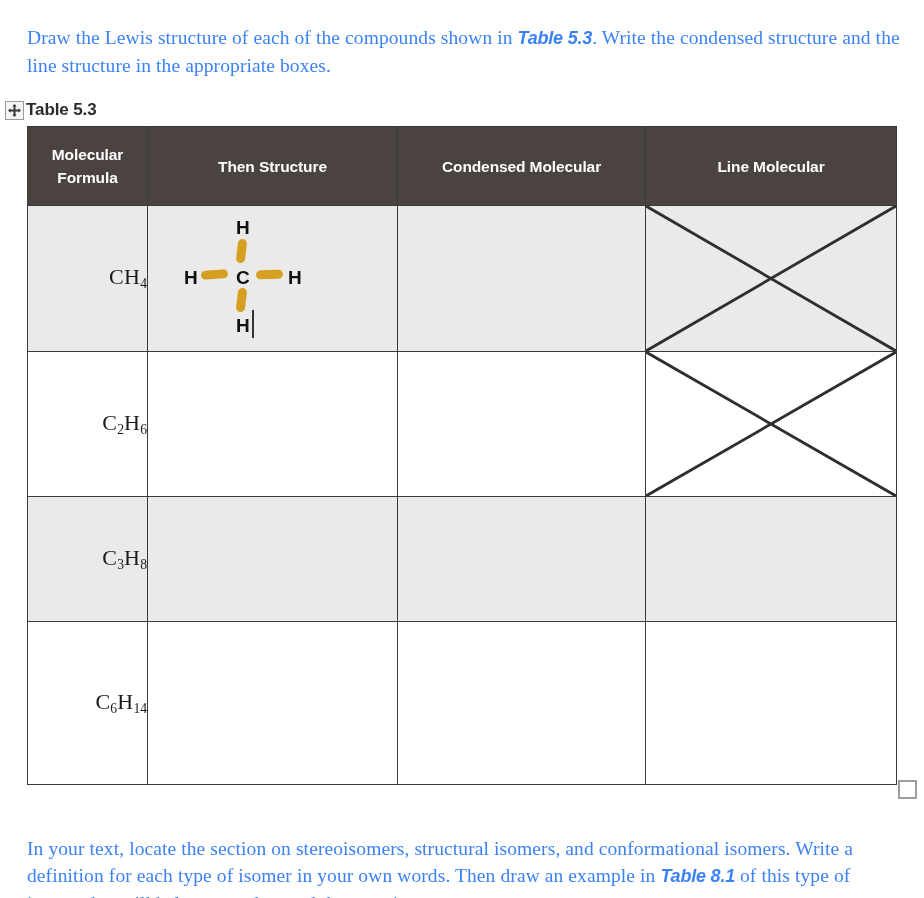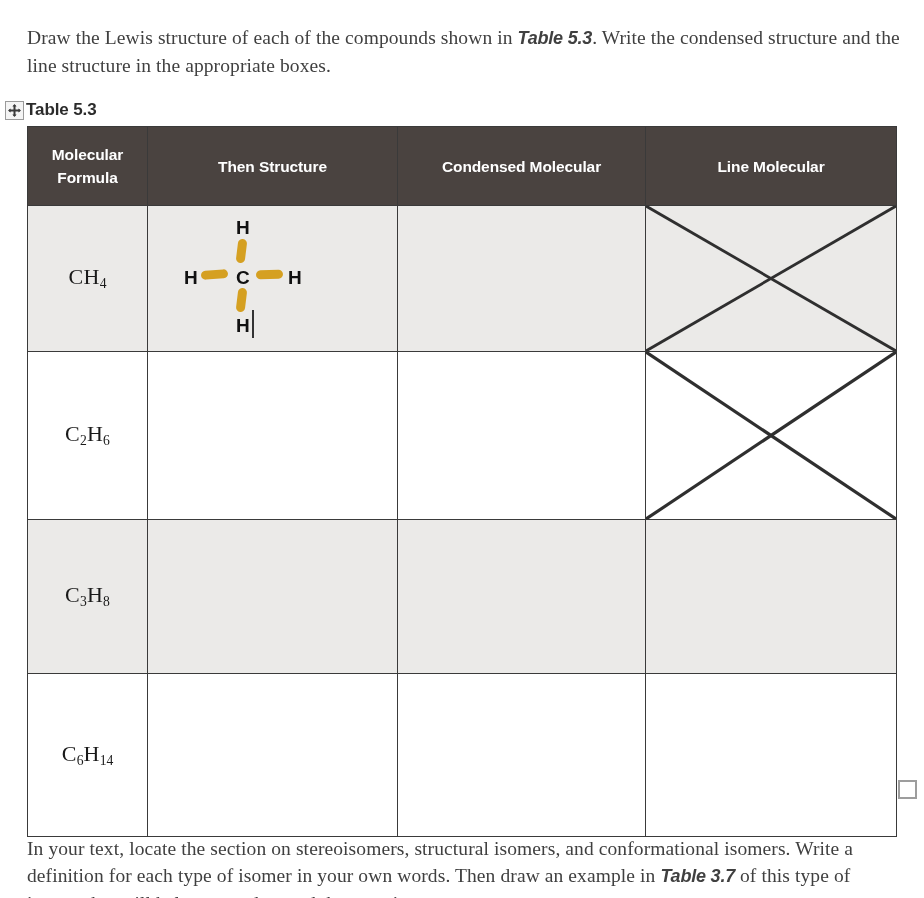--- a/index.html
+++ b/index.html
@@ -15,21 +15,21 @@
     color: #1a1a1a;
     overflow: hidden;
   }
 
   
   .prose {
     position: absolute;
     font-family: "Liberation Serif", "DejaVu Serif", serif;
     font-size: 19.5px;
     line-height: 27px;
-    color: #404040;
+    color: #3b82f6;
     letter-spacing: 0.1px;
   }
   #intro-paragraph {
     left: 27px;
     top: 4px;
     width: 880px;
   }
   #closing-paragraph {
     left: 27px;
     top: 815px;
@@ -103,34 +103,34 @@
   }
   col.c-formula  { width: 120px; }
   col.c-lewis    { width: 250px; }
   col.c-cond     { width: 248px; }
   col.c-line     { width: 251px; }
 
   tbody td { background: #ffffff; }
   tbody tr.shaded td { background: #ebeae8; }
 
   td.formula-cell {
-    text-align: center;
+    text-align: right;
     font-family: "Liberation Serif", "DejaVu Serif", serif;
     font-size: 22px;
     color: #1a1a1a;
     letter-spacing: 0.3px;
   }
   td.formula-cell sub {
     font-size: 0.62em;
     vertical-align: -0.32em;
     letter-spacing: 0;
   }
   tr.r1 td { height: 146px; }
-  tr.r2 td { height: 168px; }
-  tr.r3 td { height: 154px; }
+  tr.r2 td { height: 145px; }
+  tr.r3 td { height: 125px; }
   tr.r4 td { height: 163px; }
 
   .cell-inner {
     position: relative;
     width: 100%;
     height: 100%;
   }
 
   
   .x-mark {
@@ -326,13 +326,13 @@
       <td>
           <div class="cell-inner"></div>
         </td>
     </tr>
 
   </tbody>
 </table>
 
 <div id="table-resize-handle"></div>
 
-<p class="prose" id="closing-paragraph"><span>In your text, locate the section on stereoisomers, structural isomers, and conformational isomers. Write a definition for each type of isomer in your own words. Then draw an example in </span><span class="ref">Table 3.7</span><span> of this type of isomer that will help you understand the meaning.</span></p>
+<p class="prose" id="closing-paragraph"><span>In your text, locate the section on stereoisomers, structural isomers, and conformational isomers. Write a definition for each type of isomer in your own words. Then draw an example in </span><span class="ref">Table 8.1</span><span> of this type of isomer that will help you understand the meaning.</span></p>
 
 </body></html>

